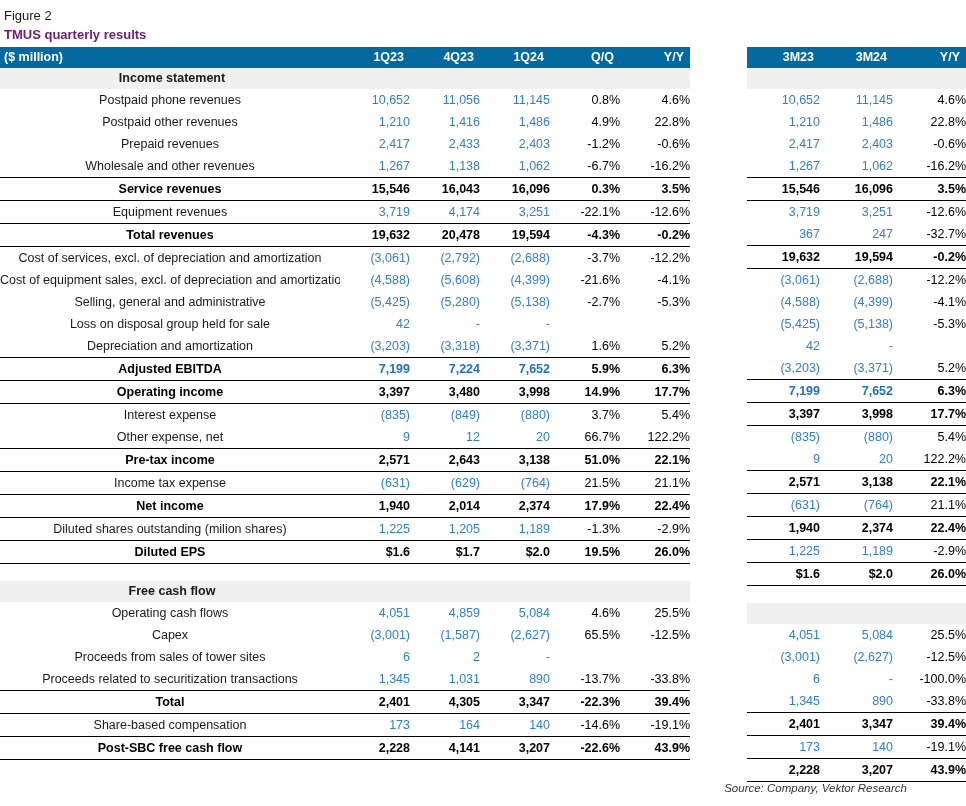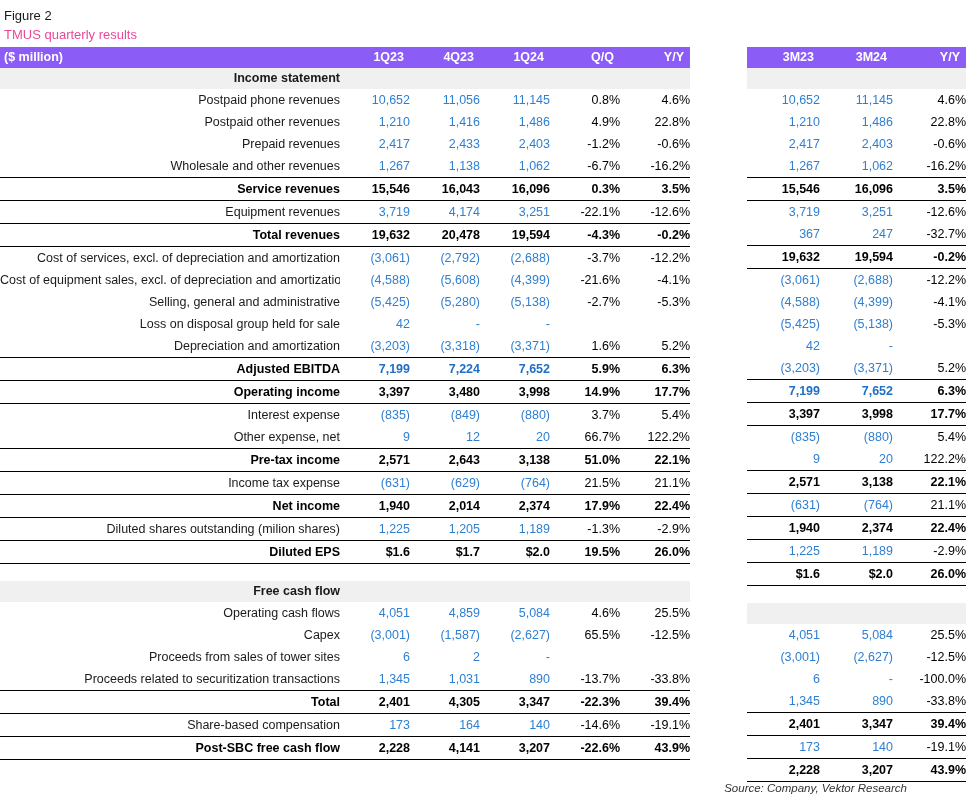--- a/index.html
+++ b/index.html
@@ -22,22 +22,22 @@
     padding: 6px 13px 0 0;
   }
   .fig-label {
     font-size: 13px;
     color: #1a1a1a;
     padding: 2px 0 3px 4px;
     line-height: 16px;
   }
   .fig-title {
     font-size: 13px;
-    font-weight: normal;
-    color: #ec4899;
+    font-weight: bold;
+    color: #701a75;
     padding: 0 0 4px 4px;
     line-height: 16px;
   }
 
   .tables {
     display: flex;
     flex-direction: row;
     align-items: flex-start;
     width: 966px;
   }
@@ -55,21 +55,21 @@
     padding: 0;
     height: 22px;
     line-height: 22px;
     vertical-align: middle;
     white-space: nowrap;
     overflow: hidden;
   }
 
   
   tr.hdr td {
-    background: #8b5cf6;
+    background: #0369a1;
     color: #ffffff;
     font-weight: bold;
     font-size: 12.5px;
     height: 21px;
     line-height: 21px;
     text-align: right;
     padding-right: 6px;
   }
   tr.hdr td.lbl {
     text-align: left;
@@ -87,21 +87,21 @@
   tr.band td.lbl { padding-left: 4px; }
 
   tr.spacer td {
     height: 17px;
     line-height: 17px;
     background: #ffffff;
     border: none;
   }
 
   td.lbl {
-    text-align: right;
+    text-align: center;
     padding-left: 4px;
     color: #1a1a1a;
   }
   td.num {
     text-align: right;
     padding-right: 6px;
   }
   .blue { color: #2f7fd1; }
   .dkblue { color: #1f6fc4; }
   .black { color: #000000; }

